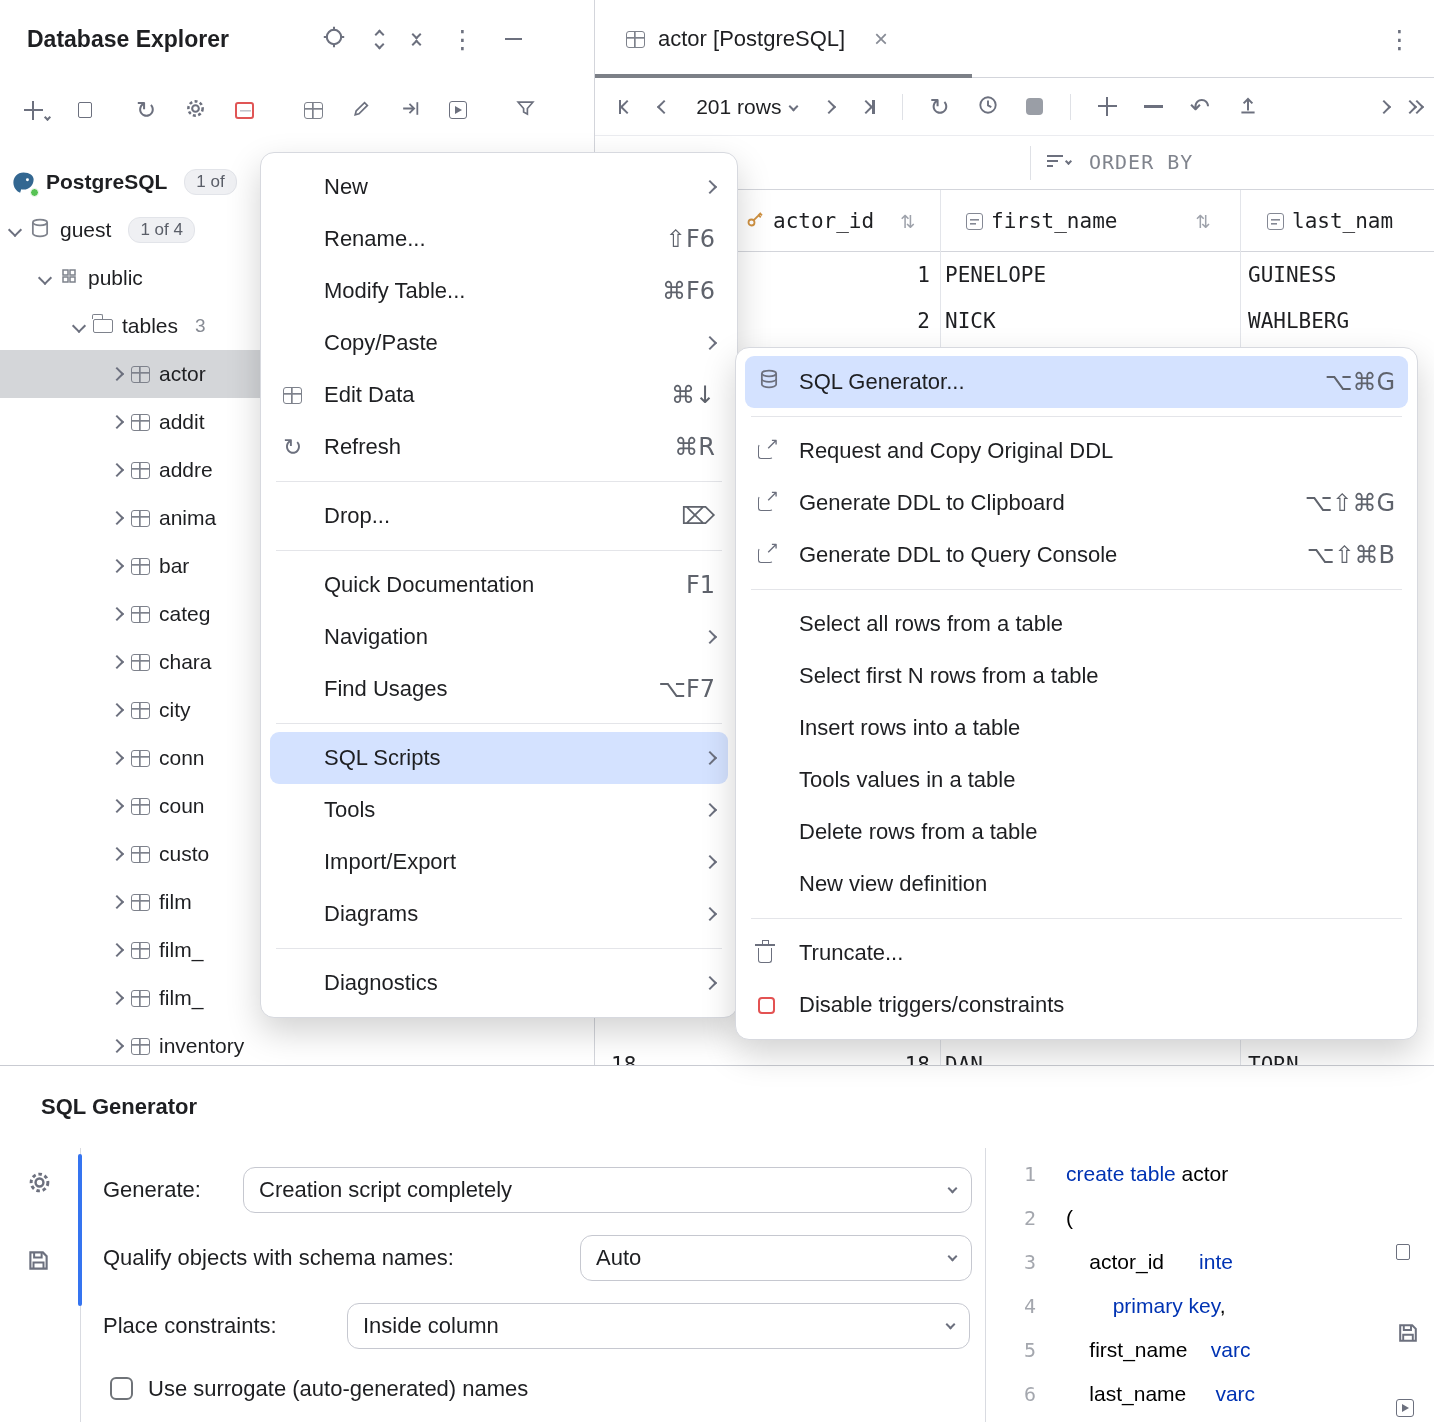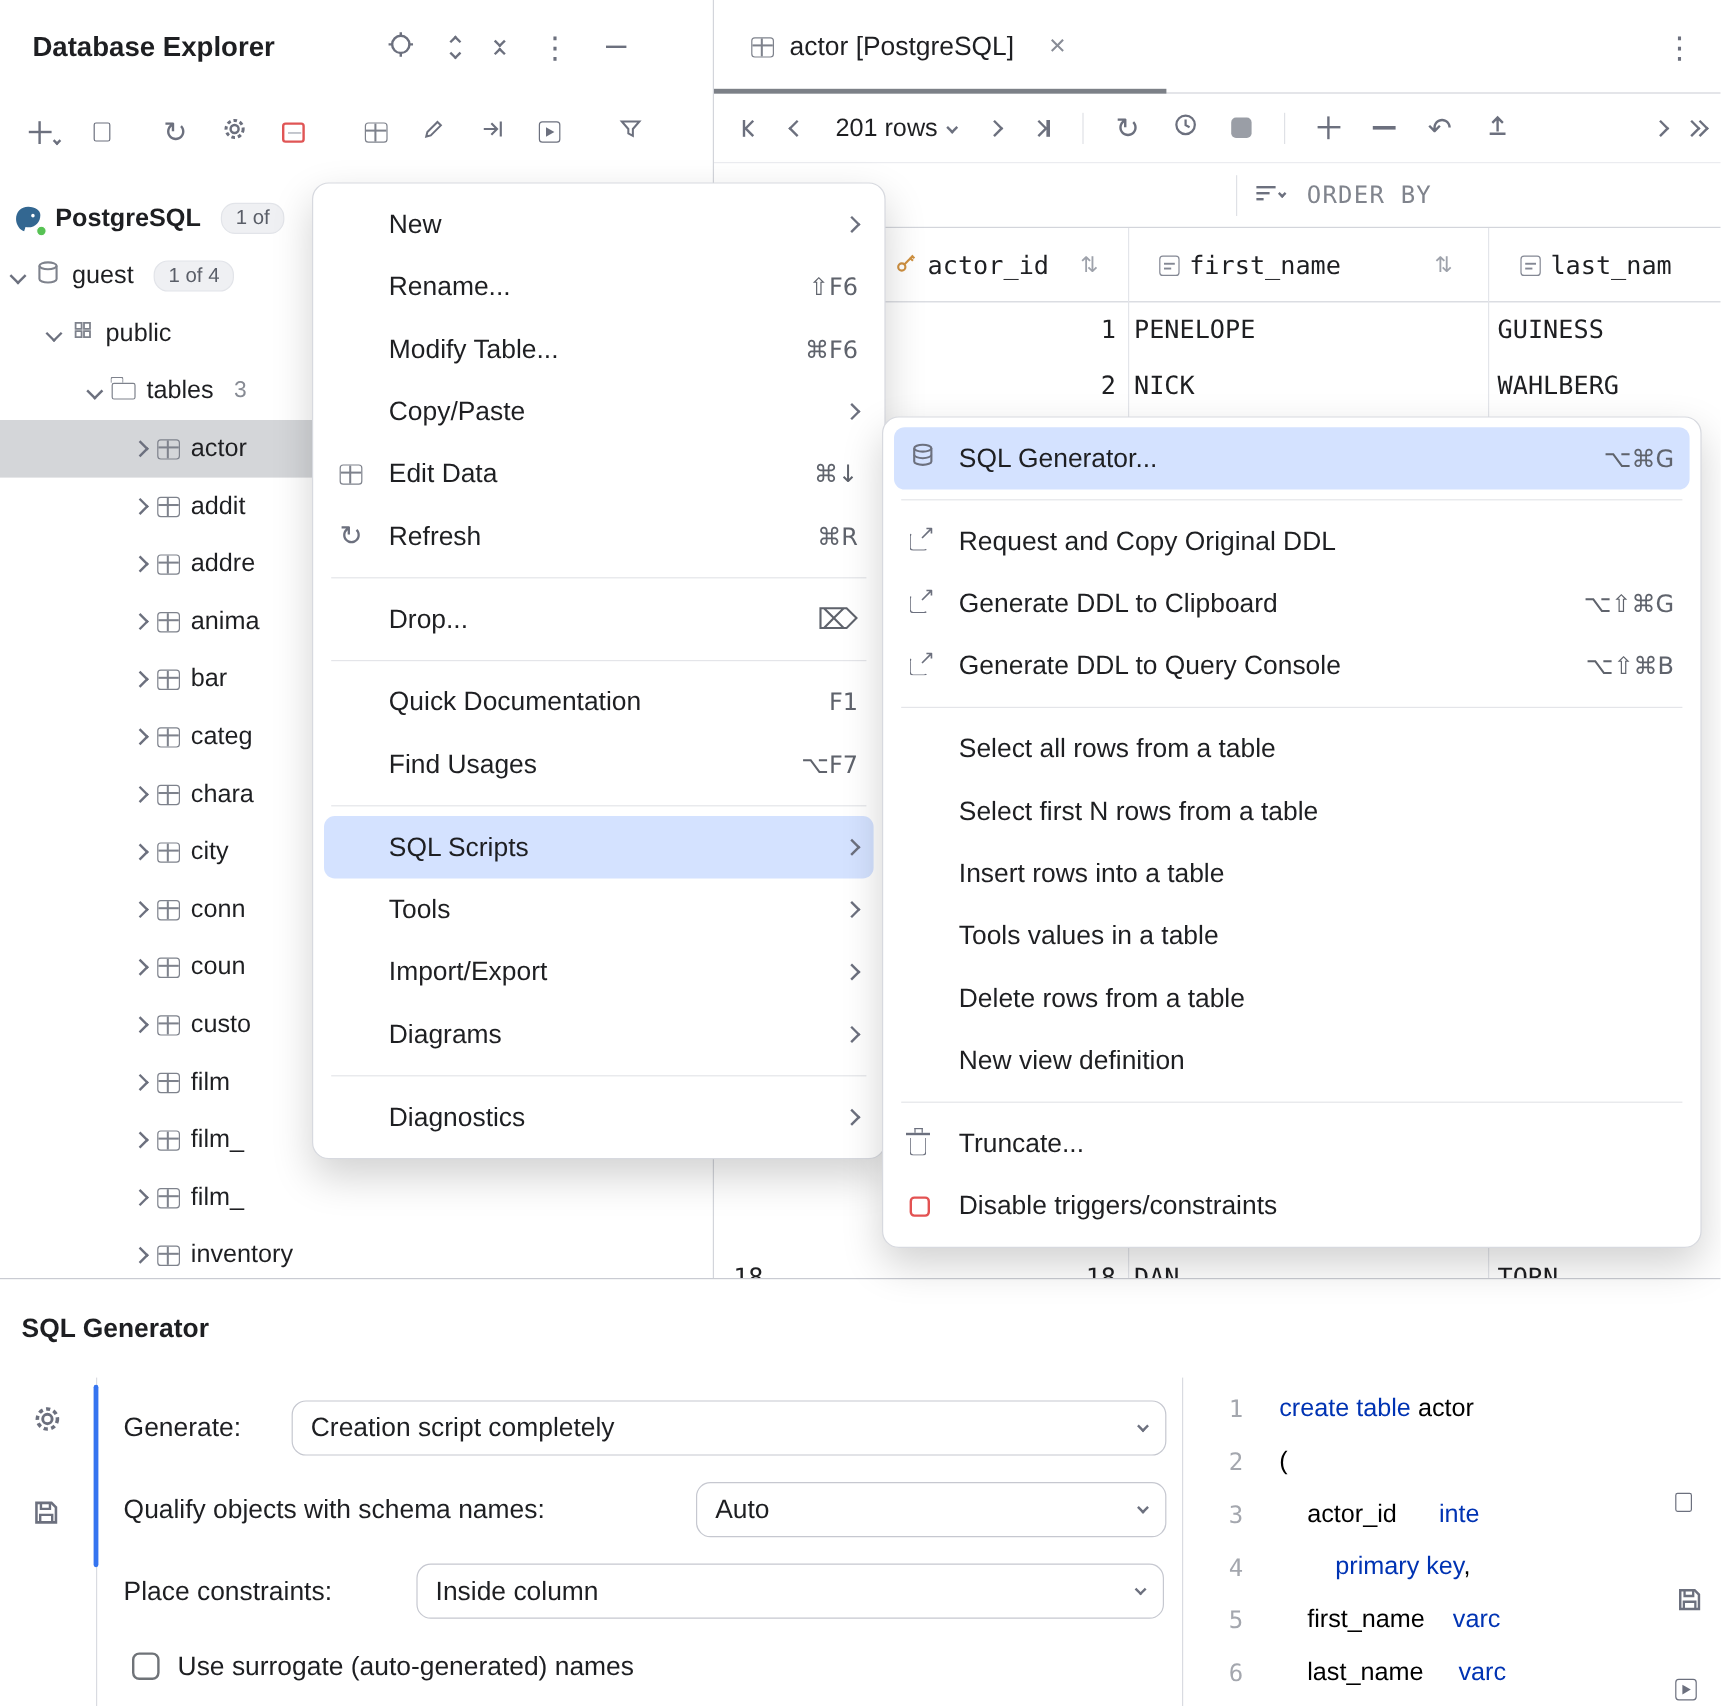--- a/index.html
+++ b/index.html
@@ -78,29 +78,29 @@
   .c-num{left:16px}
   .c-id{left:150px;width:185px;justify-content:flex-end}
   .c-first{left:350px}
   .c-last{left:653px}
 
   
   .menu{position:absolute;background:#fff;border:1px solid #d7d9df;border-radius:14px;box-shadow:0 14px 34px rgba(0,0,0,.18);padding:8px 0;z-index:40}
   .mi{display:flex;align-items:center;height:52px;margin:0 9px;padding:0 13px;border-radius:9px;font-size:22px;white-space:nowrap}
   .mi.hl{background:#d4e2ff}
   .mslot{width:41px;display:flex;align-items:center;color:#6c707e;flex:none}
-  .msc{margin-left:auto;color:#5f636c;font-size:20px;padding-left:34px;font-family:"DejaVu Sans","Liberation Sans",sans-serif}
+  .msc{margin-left:auto;color:#5f636c;font-size:24px;padding-left:34px;font-family:"DejaVu Sans","Liberation Sans",sans-serif}
   .mchev{margin-left:auto;padding-left:34px;display:flex;align-items:center}
   .msep{height:1px;background:#e4e5e9;margin:8px 15px}
   #menu1{left:260px;top:152px;width:478px}
   #submenu{left:735px;top:347px;width:683px;z-index:41}
 
   
   #sqlgen{position:absolute;left:0;top:1065px;width:100%;height:357px;background:#fff;border-top:1px solid #c9cbd2;z-index:20}
-  #sqlgen .gtitle{position:absolute;left:18px;top:28px;font-size:22px;font-weight:bold}
+  #sqlgen .gtitle{position:absolute;left:41px;top:28px;font-size:22px;font-weight:bold}
   .railline{position:absolute;left:80px;top:82px;bottom:0;width:1px;background:#d9dbe1}
   .focusbar{position:absolute;left:78px;top:88px;width:4px;height:152px;background:#3574f0;border-radius:2px}
   .railic{position:absolute;left:26px;display:flex}
   .formlbl{position:absolute;font-size:22px;height:48px;display:flex;align-items:center}
   .select{position:absolute;height:46px;border:1px solid #c6c8d0;border-radius:12px;background:#fff;display:flex;align-items:center;padding:0 44px 0 15px;font-size:22px}
   .select .selchev{position:absolute;right:15px;top:17px}
   .cb{position:absolute;width:23px;height:23px;border:2px solid #6f7378;border-radius:6px;background:#fff}
   .editdiv{position:absolute;left:985px;top:82px;bottom:0;width:1px;background:#d9dbe1}
   .code{position:absolute;left:986px;top:86px;right:0;font-size:21px}
   .codeline{display:flex;height:44px;align-items:center}
@@ -427,20 +427,27 @@
     <div class="mi">
         <span class="mslot"></span>
         <span>Drop...</span>
         <span class="msc" style="font-size:24px">⌦</span>
       </div>
     <div class="msep"></div>
     <div class="mi">
         <span class="mslot"></span>
         <span>Quick Documentation</span>
         <span class="msc">F1</span>
+      </div>
+    <div class="mi">
+        <span class="mslot"></span>
+        <span>Navigation</span>
+        <span class="mchev">
+          <span class="chev cr"></span>
+        </span>
       </div>
     <div class="mi">
         <span class="mslot"></span>
         <span>Find Usages</span>
         <span class="msc">⌥F7</span>
       </div>
     <div class="msep"></div>
     <div class="mi hl">
         <span class="mslot"></span>
         <span>SQL Scripts</span>

